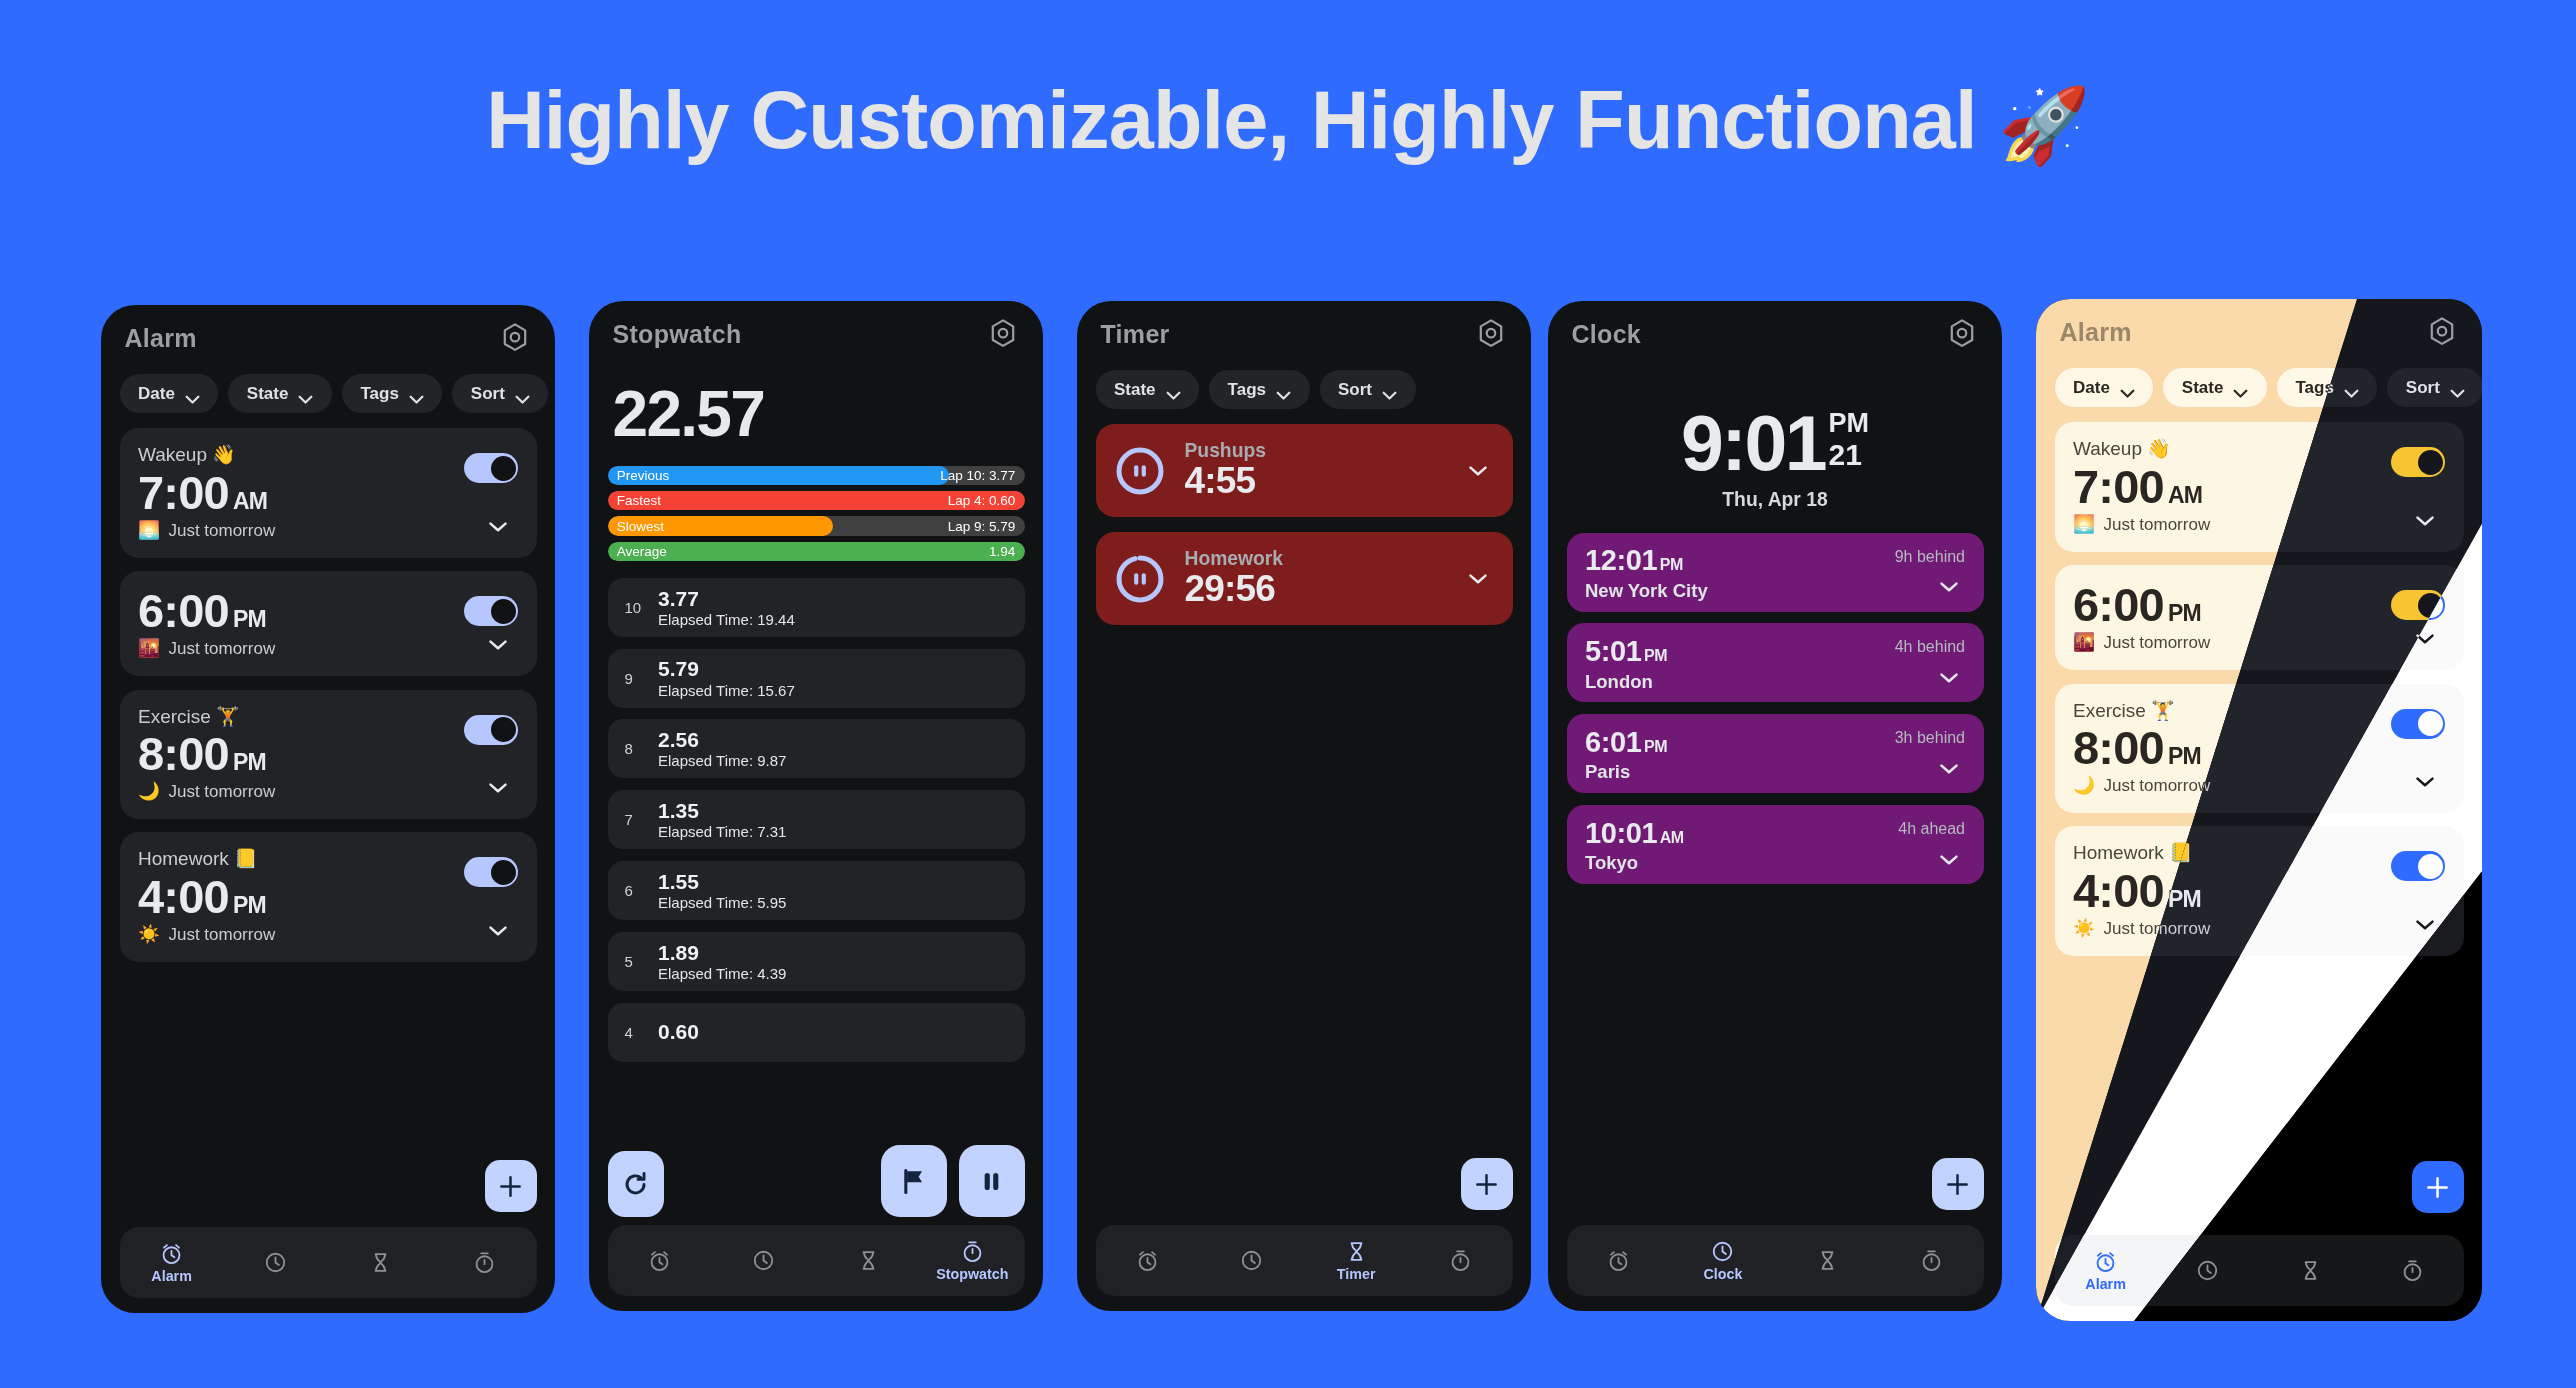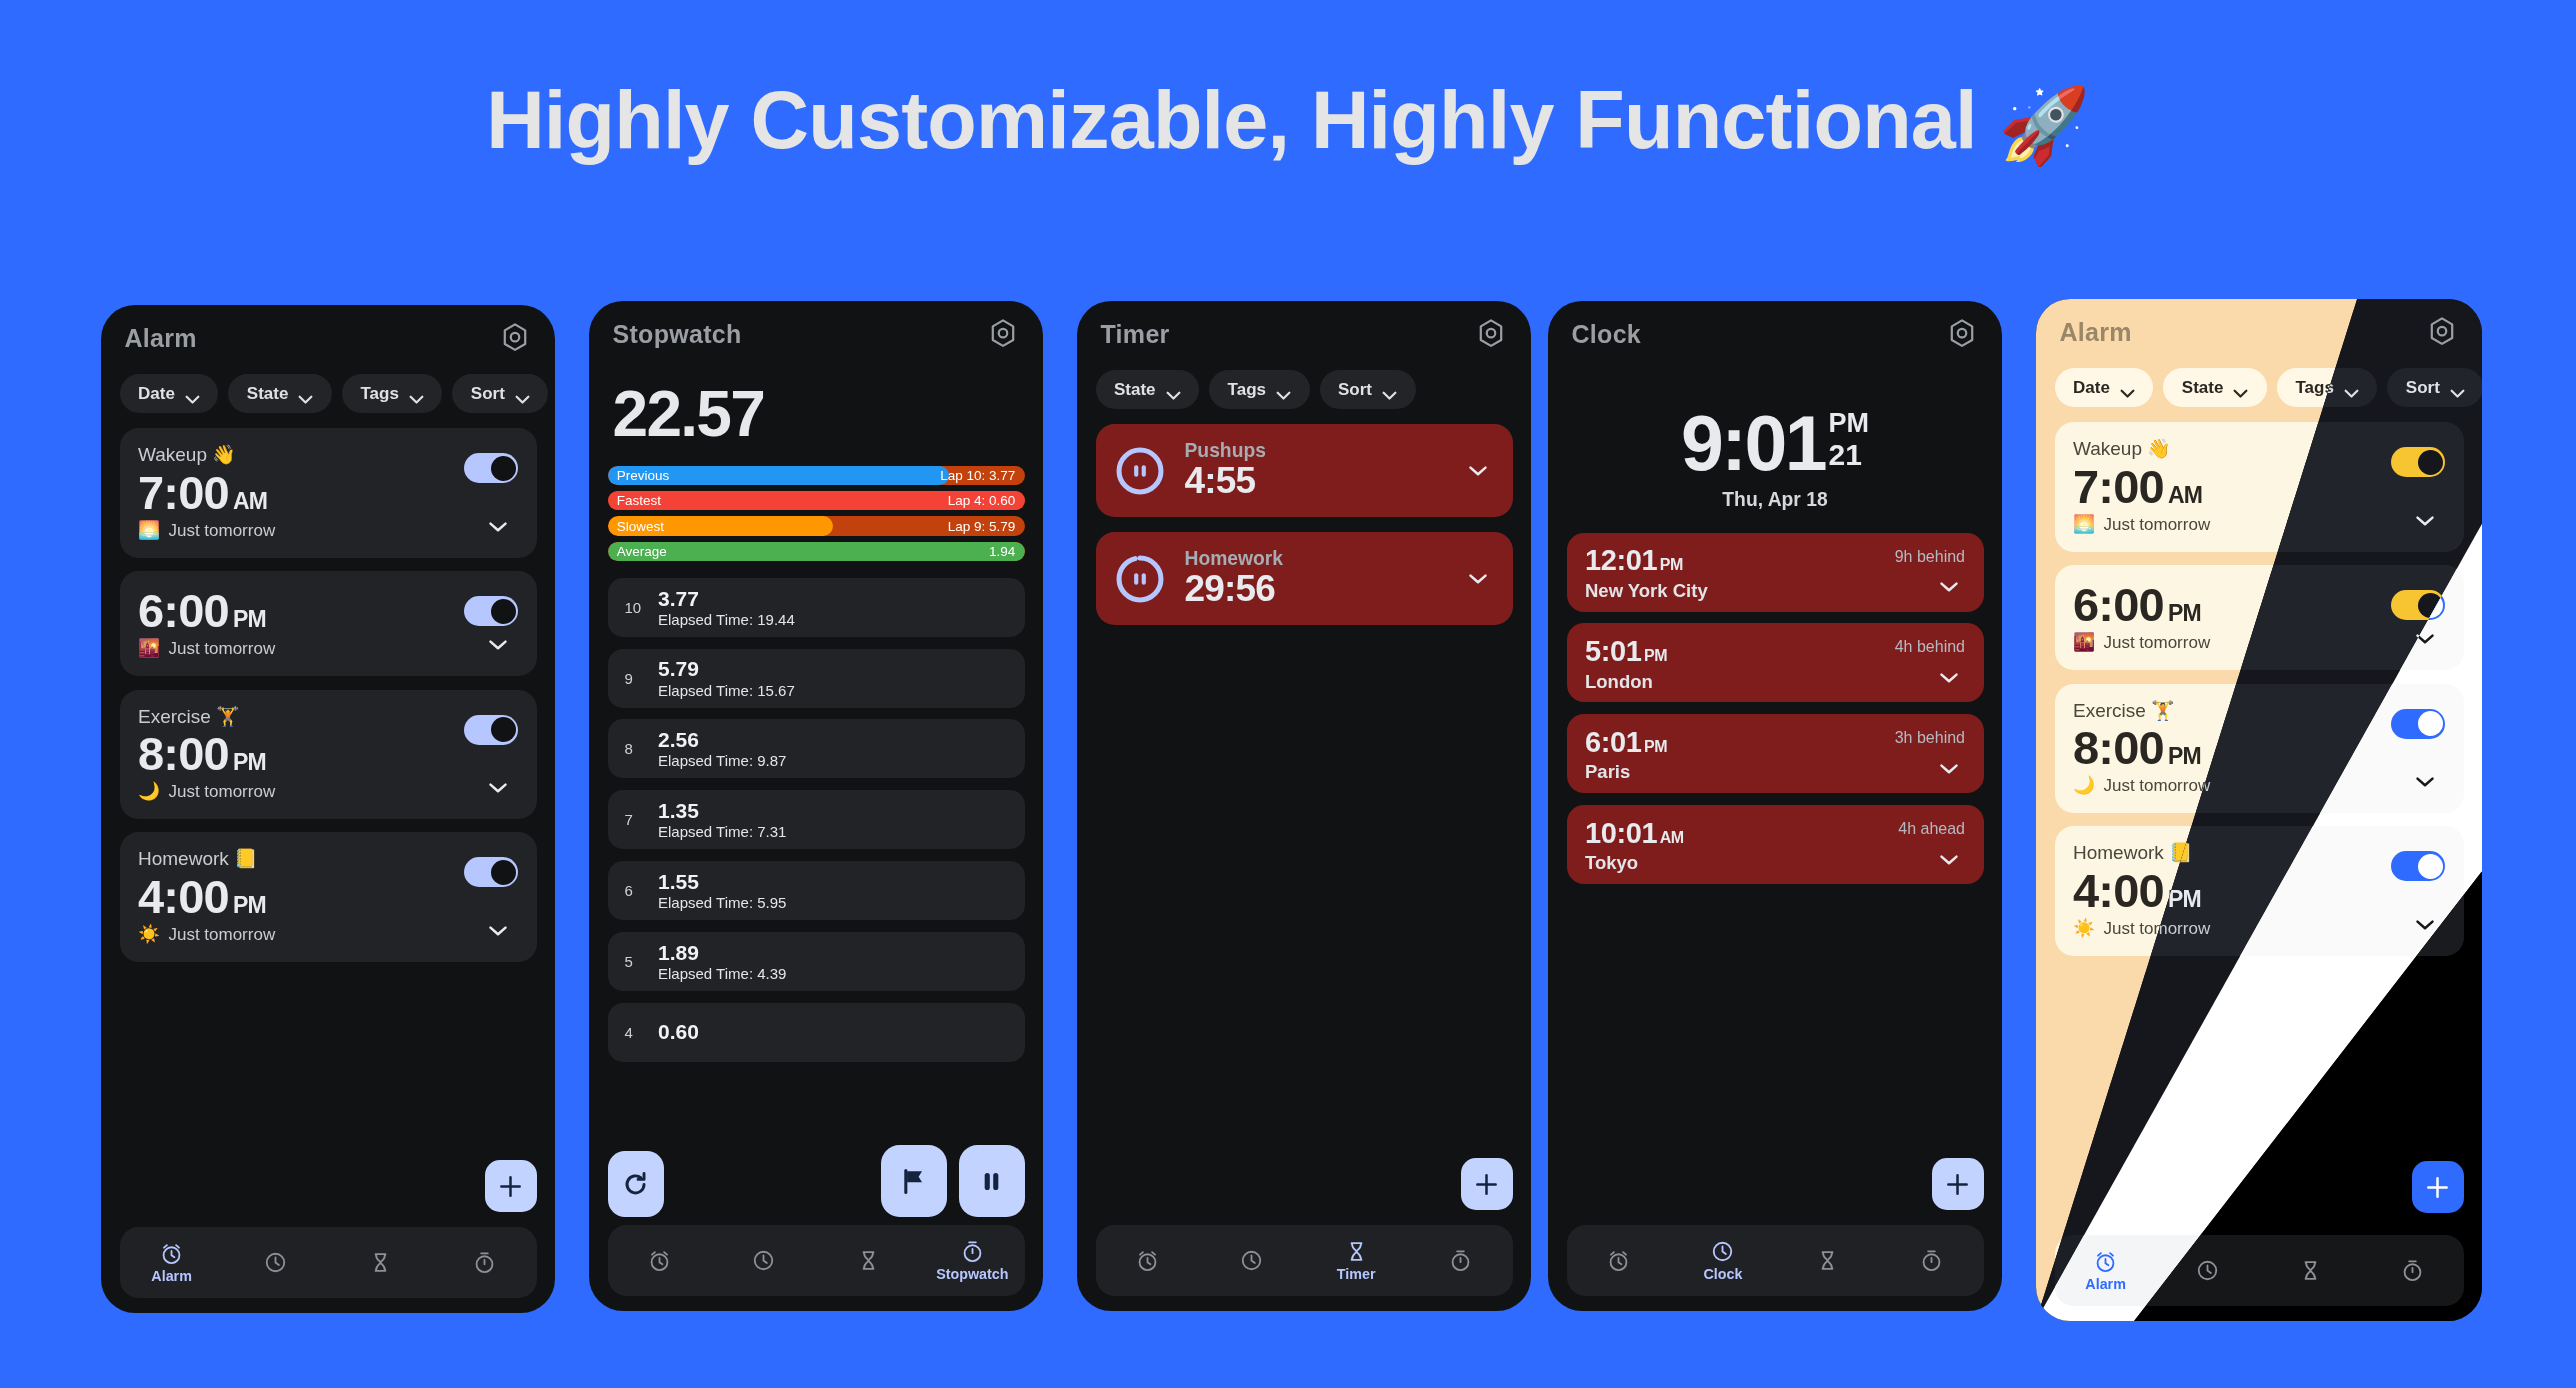--- a/index.html
+++ b/index.html
@@ -113,21 +113,21 @@
   .navitem svg{ display:block; }
 
   
   .sw-big{
     font-size:64px; font-weight:bold; color:#e6e8ec;
     letter-spacing:-1.7px; margin:10px 0 0 5px;
   }
   .bars{ margin-top:15px; display:flex; flex-direction:column; gap:5.9px; }
   .bar{
     position:relative; height:19.3px; border-radius:840px;
-    background:#c2410c; overflow:hidden;
+    background:#404040; overflow:hidden;
     display:flex; align-items:center;
   }
   .bar .fill{
     position:absolute; left:0; top:0; bottom:0; border-radius:840px;
   }
   .bar .bl{ position:relative; font-size:13.5px; color:#fff; padding-left:9.3px; }
   .bar .br{ position:relative; margin-left:auto; font-size:13.5px; color:#fff; padding-right:9.3px; }
 
   .laps{ margin-top:17px; display:flex; flex-direction:column; gap:11.8px; }
   .lap{
@@ -166,21 +166,21 @@
   .bigclock{ text-align:center; margin-top:40px; }
   .bc-row{ display:flex; align-items:flex-start; justify-content:center; }
   .bc-time{ font-size:77px; font-weight:bold; color:#e8eaee; letter-spacing:-2.5px; line-height:.95; }
   .bc-side{ display:flex; flex-direction:column; align-items:flex-start; margin-left:3.4px; margin-top:3.4px; }
   .bc-mer{ font-size:27px; font-weight:bold; color:#e8eaee; line-height:1; }
   .bc-sec{ font-size:30px; font-weight:bold; color:#e8eaee; line-height:1; margin-top:3px; }
   .bc-date{ font-size:19.3px; font-weight:bold; color:#d6d8dc; margin-top:8.4px; }
 
   .worldlist{ margin-top:22px; display:flex; flex-direction:column; gap:11.8px; }
   .world-card{
-    background:#7f1d1d; border-radius:17px; height:79px;
+    background:#701a75; border-radius:17px; height:79px;
     padding:11.8px 18.5px; position:relative;
   }
   .wc-time{ font-size:29px; font-weight:bold; color:#e8eaee; display:flex; align-items:baseline; letter-spacing:-0.4px; }
   .wc-time .mer{ font-size:16px; margin-left:2.5px; }
   .wc-city{ font-size:18.5px; font-weight:bold; color:#e2e4e8; margin-top:2.5px; }
   .wc-off{ position:absolute; right:18.5px; top:15px; font-size:16px; color:#b6b9bf; }
   .wc-chev{ position:absolute; right:25px; bottom:18.5px; width:20px; height:11.8px; }
 
   
   .layer{ position:absolute; inset:0; }

